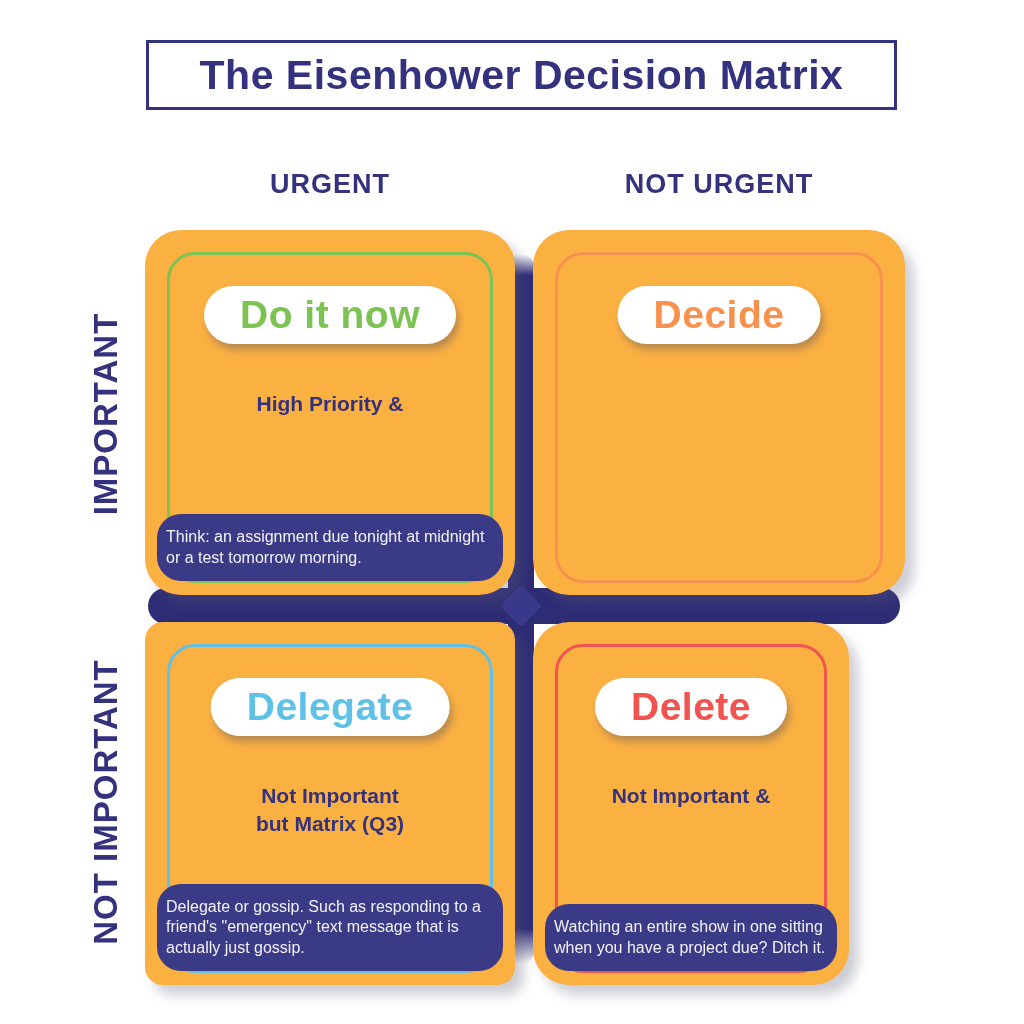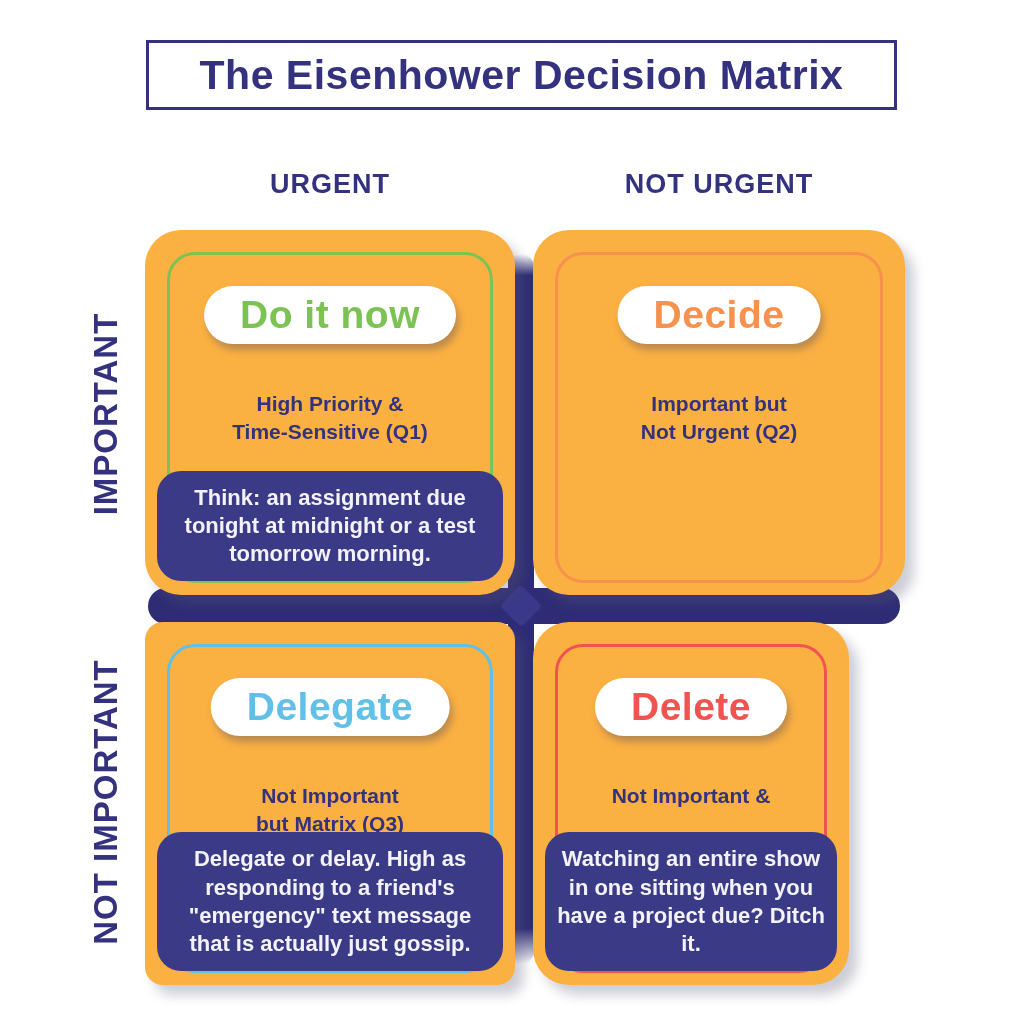--- a/index.html
+++ b/index.html
@@ -112,22 +112,22 @@
   .subtitle span{display:block;}
 
   .desc-box{
     position:absolute;left:12px;right:12px;bottom:14px;
     background:var(--navy_panel);
     border-radius:24px;
     padding:13px 9px;
     display:flex;align-items:center;justify-content:center;
   }
   .desc-box p{
-    font-size:22px;font-weight:700;color:#f3f2f8;
-    text-align:center;line-height:1.28;
+    font-size:16px;font-weight:400;color:#f3f2f8;
+    text-align:left;line-height:1.28;
   }
 </style>
 </head>
 <body>
 
 <div class="canvas">
 
   <div class="title-box">
     <h1>The Eisenhower Decision Matrix</h1>
   </div>
@@ -142,49 +142,44 @@
   <div class="cross-h"></div>
   <div class="cross-center"></div>
 
   <section class="card q1" style="--accent: #7dc353;">
     <div class="inner-border"></div>
     <div class="pill">
       <span>Do it now</span>
     </div>
     <div class="subtitle">
       <span>High Priority &amp;</span>
-      <span>Time-Sensitive (Q1)</span>
     </div>
     <div class="desc-box">
       <p>Think: an assignment due tonight at midnight or a test tomorrow morning.</p>
     </div>
   </section>
 
   <section class="card q2" style="--accent: #f6914e;">
     <div class="inner-border"></div>
     <div class="pill">
       <span>Decide</span>
-    </div>
-    <div class="subtitle">
-      <span>Important but</span>
-      <span>Not Urgent (Q2)</span>
     </div>
   </section>
 
   <section class="card q3" style="--accent: #5fc0e8;">
     <div class="inner-border"></div>
     <div class="pill">
       <span>Delegate</span>
     </div>
     <div class="subtitle">
       <span>Not Important</span>
       <span>but Matrix (Q3)</span>
     </div>
     <div class="desc-box">
-      <p>Delegate or delay. High as responding to a friend's "emergency" text message that is actually just gossip.</p>
+      <p>Delegate or gossip. Such as responding to a friend's "emergency" text message that is actually just gossip.</p>
     </div>
   </section>
 
   <section class="card q4" style="--accent: #f05350;">
     <div class="inner-border"></div>
     <div class="pill">
       <span>Delete</span>
     </div>
     <div class="subtitle">
       <span>Not Important &amp;</span>

